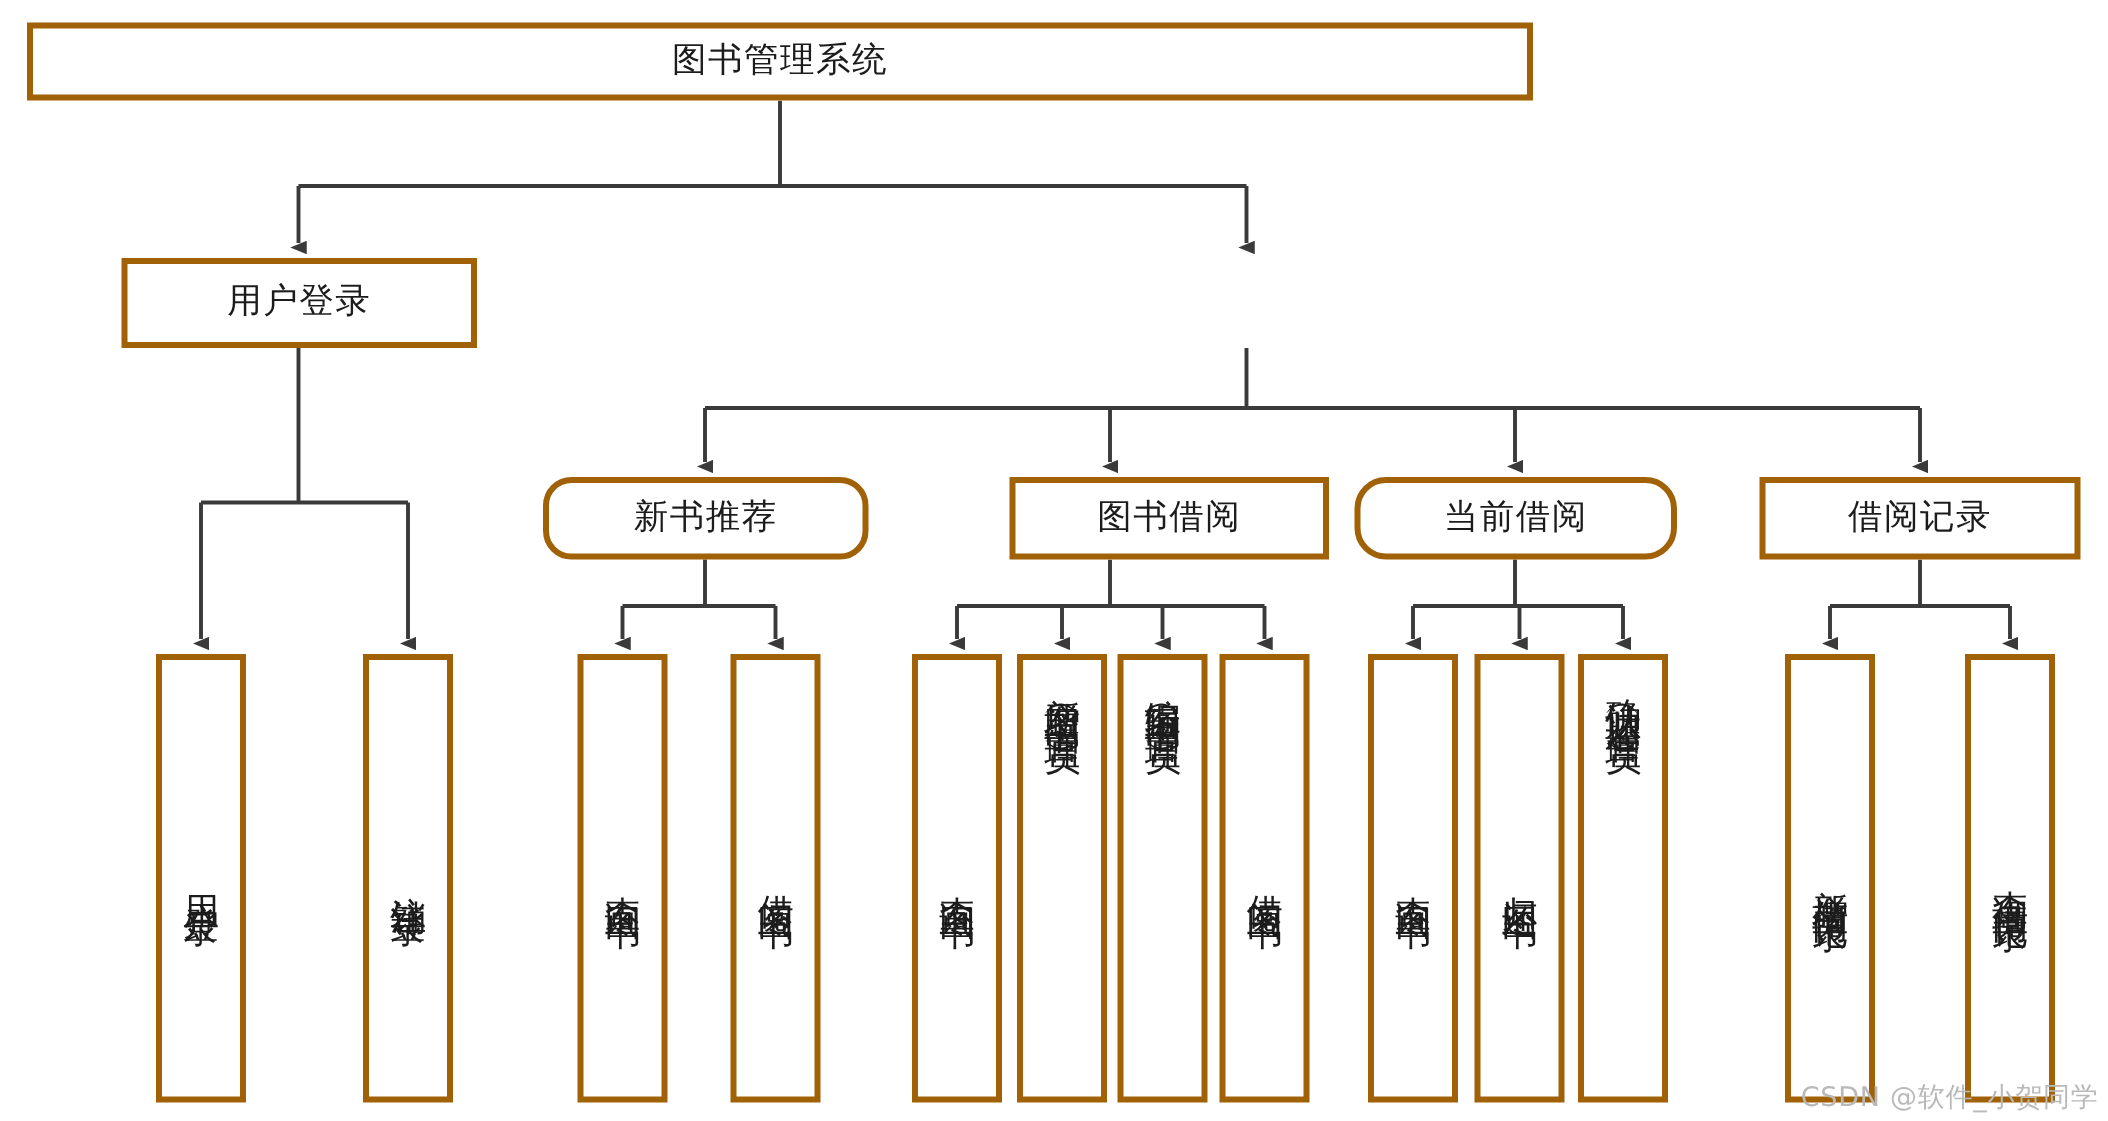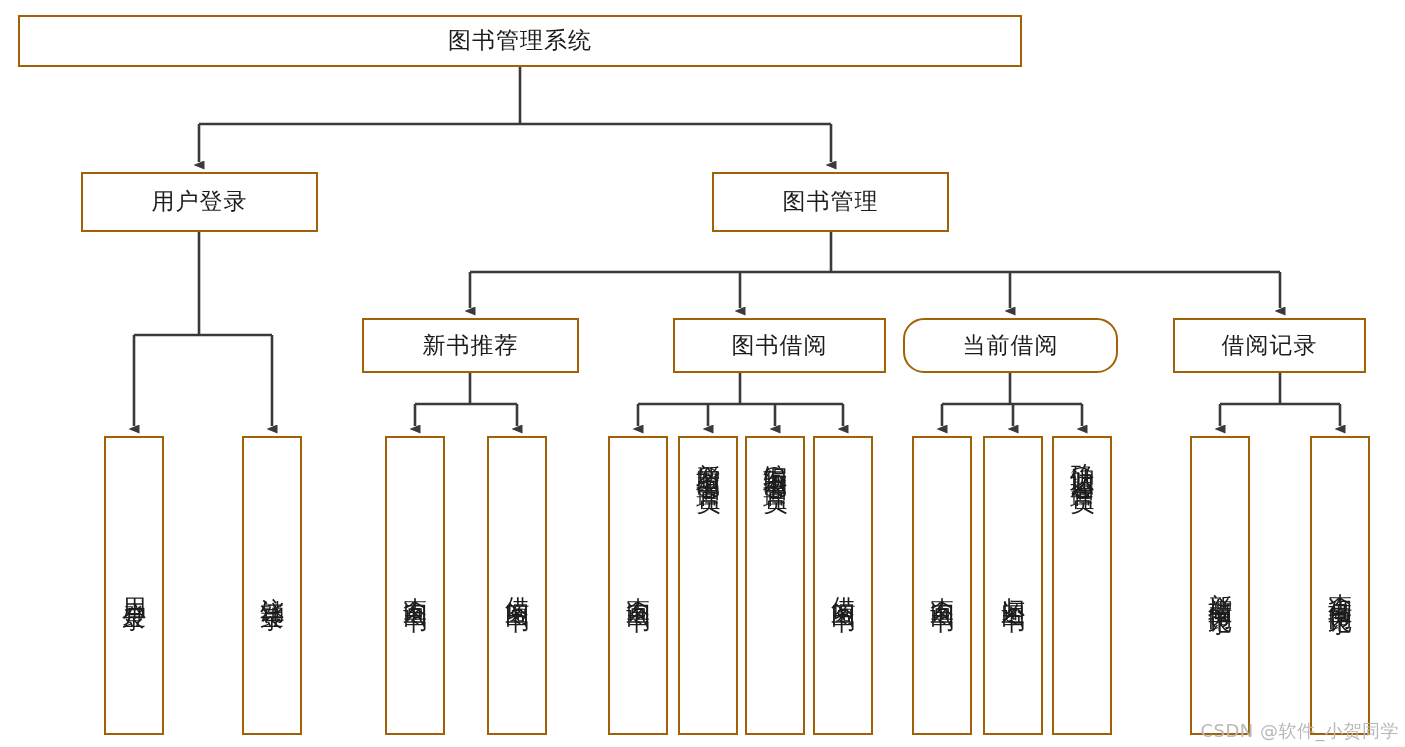--- a/index.html
+++ b/index.html
@@ -21,21 +21,21 @@
     position: absolute;
     left: 0;
     top: 0;
     width: 1405px;
     height: 747px;
   }
   .node {
     position: absolute;
     box-sizing: border-box;
     background: #ffffff;
-    border: 2px solid #a16207;
+    border: 4px solid #a16207;
     display: flex;
     align-items: center;
     justify-content: center;
     color: #1c1c1c;
   }
   .node.horizontal {
     font-size: 23px;
     letter-spacing: 1px;
     line-height: 1.1;
   }
@@ -123,34 +123,31 @@
     </g>
   </svg>
 
   <div class="node horizontal" style="left:18px; top:15px; width:1004px; height:52px;">
     <span>图书管理系统</span>
   </div>
 
   <div class="node horizontal" style="left:81px; top:172px; width:237px; height:60px;">
     <span>用户登录</span>
   </div>
-  <div class="node horizontal" style="left:712px; top:172px; width:237px; height:60px;">
-    <span>图书管理</span>
-  </div>
 
-  <div class="node horizontal" style="left:362px; top:318px; width:217px; height:55px;">
+  <div class="node horizontal" style="left:362px; top:318px; width:217px; height:55px;border-radius:19px;">
     <span>新书推荐</span>
   </div>
   <div class="node horizontal" style="left:633px; top:318px; width:213px; height:55px;margin-left:40px;">
     <span>图书借阅</span>
   </div>
   <div class="node horizontal" style="left:903px; top:318px; width:215px; height:55px;border-radius:21px;">
     <span>当前借阅</span>
   </div>
-  <div class="node horizontal" style="left:1173px; top:318px; width:193px; height:55px;">
+  <div class="node horizontal" style="left:1173px; top:318px; width:214px; height:55px;">
     <span>借阅记录</span>
   </div>
 
   <div class="node vertical center-v" style="left:104px; top:436px; width:60px; height:299px;">
     <span class="vtext">用户登录</span>
   </div>
   <div class="node vertical center-v" style="left:242px; top:436px; width:60px; height:299px;">
     <span class="vtext">注销登录</span>
   </div>
 

